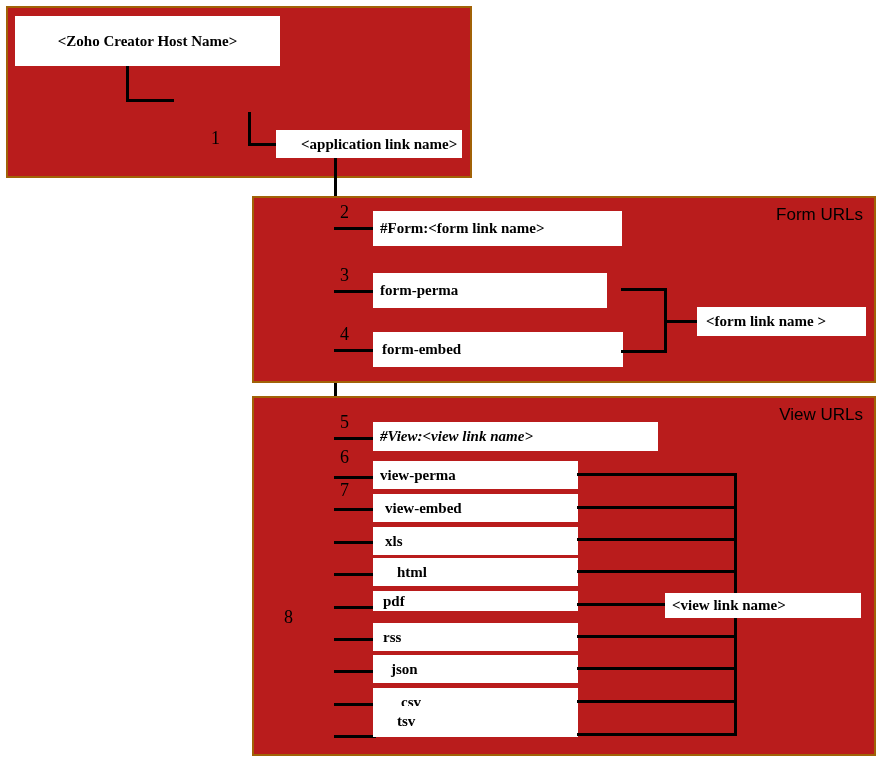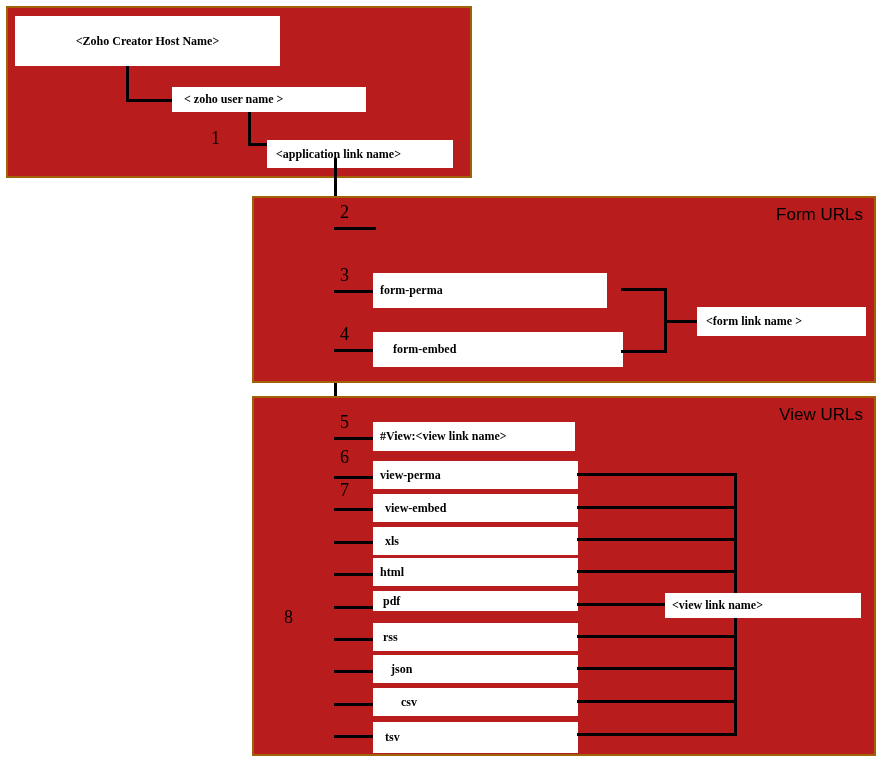--- a/index.html
+++ b/index.html
@@ -11,112 +11,112 @@
   #panel-root{left:6px;top:6px;width:466px;height:172px;}
   #panel-form{left:252px;top:196px;width:624px;height:187px;}
   #panel-view{left:252px;top:396px;width:624px;height:360px;}
 
   .panel-title{position:absolute;right:11px;top:7px;font-size:17px;color:#000;
                font-family:"Liberation Sans",sans-serif;letter-spacing:0px;white-space:nowrap;}
 
   
   .node{position:absolute;background:#ffffff;color:#000;box-sizing:border-box;
         display:flex;align-items:center;white-space:nowrap;overflow:hidden;}
-  .node.serif-b{font-family:"Liberation Serif",serif;font-weight:bold;font-size:12px;}
+  .node.serif-b{font-family:"Liberation Serif",serif;font-weight:bold;font-size:15px;}
 
   
   .h{position:absolute;height:0;border-top:3px solid #000;}
   .v{position:absolute;width:0;border-left:3px solid #000;}
 
   
   .num{position:absolute;font-family:"Liberation Serif",serif;font-size:18px;color:#000;}
 </style>
 </head>
 <body>
 
 <div id="stage">
 
   <div class="panel" id="panel-root"></div>
 
   <div class="node serif-b" style="left:15px;top:16px;width:265px;height:50px;justify-content:center;">&lt;Zoho Creator Host Name&gt;</div>
 
   <div class="v" style="left:126px;top:66px;height:34px;"></div>
   <div class="h" style="left:126px;top:99px;width:48px;"></div>
 
-  <div class="node serif-b" style="left:172px;top:87px;width:194px;height:25px;padding-left:12px;">&lt; zoho user name &gt;</div>
 
   <div class="v" style="left:248px;top:112px;height:32px;"></div>
   <div class="h" style="left:248px;top:143px;width:31px;"></div>
 
   <div class="num" style="left:211px;top:128px;">1</div>
 
-  <div class="node serif-b" style="left:267px;top:130px;width:186px;height:28px;padding-left:9px;margin-top:10px;">&lt;application link name&gt;</div>
+  <div class="node serif-b" style="left:276px;top:130px;width:186px;height:28px;padding-left:25px;">&lt;application link name&gt;</div>
 
   <div class="v" style="left:334px;top:158px;height:597px;"></div>
 
   <div class="panel" id="panel-form">
     <div class="panel-title">Form URLs</div>
   </div>
 
   <div class="num" style="left:340px;top:202px;">2</div>
   <div class="h" style="left:334px;top:227px;width:42px;"></div>
+  <div class="node serif-b" style="left:373px;top:211px;width:249px;height:35px;padding-left:7px;">#Form:&lt;form link name&gt;</div>
 
   <div class="num" style="left:340px;top:265px;">3</div>
   <div class="h" style="left:334px;top:290px;width:42px;"></div>
   <div class="node serif-b" style="left:373px;top:273px;width:234px;height:35px;padding-left:7px;">form-perma</div>
 
   <div class="num" style="left:340px;top:324px;">4</div>
   <div class="h" style="left:334px;top:349px;width:42px;"></div>
-  <div class="node serif-b" style="left:373px;top:332px;width:250px;height:35px;padding-left:20px;">form-embed</div>
+  <div class="node serif-b" style="left:373px;top:332px;width:250px;height:35px;padding-left:9px;">form-embed</div>
 
   <div class="h" style="left:621px;top:288px;width:46px;"></div>
   <div class="h" style="left:621px;top:350px;width:46px;"></div>
   <div class="v" style="left:664px;top:288px;height:64px;"></div>
   <div class="h" style="left:664px;top:320px;width:36px;"></div>
 
   <div class="node serif-b" style="left:697px;top:307px;width:169px;height:29px;padding-left:9px;">&lt;form link name &gt;</div>
 
   <div class="panel" id="panel-view">
     <div class="panel-title">View URLs</div>
   </div>
 
   <div class="num" style="left:340px;top:412px;">5</div>
   <div class="h" style="left:334px;top:437px;width:42px;"></div>
-  <div class="node serif-b" style="left:373px;top:422px;width:202px;height:29px;padding-left:7px;">#View:&lt;view link name&gt;</div>
+  <div class="node serif-b" style="left:373px;top:422px;width:285px;height:29px;padding-left:7px;font-style:italic;">#View:&lt;view link name&gt;</div>
 
   <div class="num" style="left:284px;top:607px;">8</div>
 
   <div class="num" style="left:340px;top:447px;">6</div>
   <div class="h" style="left:334px;top:476px;width:42px;"></div>
   <div class="node serif-b" style="left:373px;top:461px;width:205px;height:28px;padding-left:7px;">view-perma</div>
 
   <div class="num" style="left:340px;top:480px;">7</div>
   <div class="h" style="left:334px;top:508px;width:42px;"></div>
   <div class="node serif-b" style="left:373px;top:494px;width:205px;height:28px;padding-left:12px;">view-embed</div>
 
   <div class="h" style="left:334px;top:541px;width:42px;"></div>
   <div class="node serif-b" style="left:373px;top:527px;width:205px;height:28px;padding-left:12px;">xls</div>
 
   <div class="h" style="left:334px;top:573px;width:42px;"></div>
-  <div class="node serif-b" style="left:373px;top:558px;width:205px;height:28px;padding-left:7px;">html</div>
+  <div class="node serif-b" style="left:373px;top:558px;width:205px;height:28px;padding-left:24px;">html</div>
 
   <div class="h" style="left:334px;top:606px;width:42px;"></div>
   <div class="node serif-b" style="left:373px;top:591px;width:205px;height:20px;padding-left:10px;">pdf</div>
 
   <div class="h" style="left:334px;top:638px;width:42px;"></div>
   <div class="node serif-b" style="left:373px;top:623px;width:205px;height:28px;padding-left:10px;">rss</div>
 
   <div class="h" style="left:334px;top:670px;width:42px;"></div>
   <div class="node serif-b" style="left:373px;top:655px;width:205px;height:28px;padding-left:18px;">json</div>
 
   <div class="h" style="left:334px;top:703px;width:42px;"></div>
   <div class="node serif-b" style="left:373px;top:688px;width:205px;height:28px;padding-left:28px;">csv</div>
 
   <div class="h" style="left:334px;top:735px;width:42px;"></div>
-  <div class="node serif-b" style="left:373px;top:722px;width:205px;height:31px;padding-left:12px;">tsv</div>
+  <div class="node serif-b" style="left:373px;top:706px;width:205px;height:31px;padding-left:24px;">tsv</div>
 
   <div class="h" style="left:577px;top:473px;width:160px;"></div>
   <div class="h" style="left:577px;top:506px;width:160px;"></div>
   <div class="h" style="left:577px;top:538px;width:160px;"></div>
   <div class="h" style="left:577px;top:570px;width:160px;"></div>
   <div class="h" style="left:577px;top:603px;width:90px;"></div>
   <div class="h" style="left:577px;top:635px;width:160px;"></div>
   <div class="h" style="left:577px;top:667px;width:160px;"></div>
   <div class="h" style="left:577px;top:700px;width:160px;"></div>
   <div class="h" style="left:577px;top:733px;width:160px;"></div>

